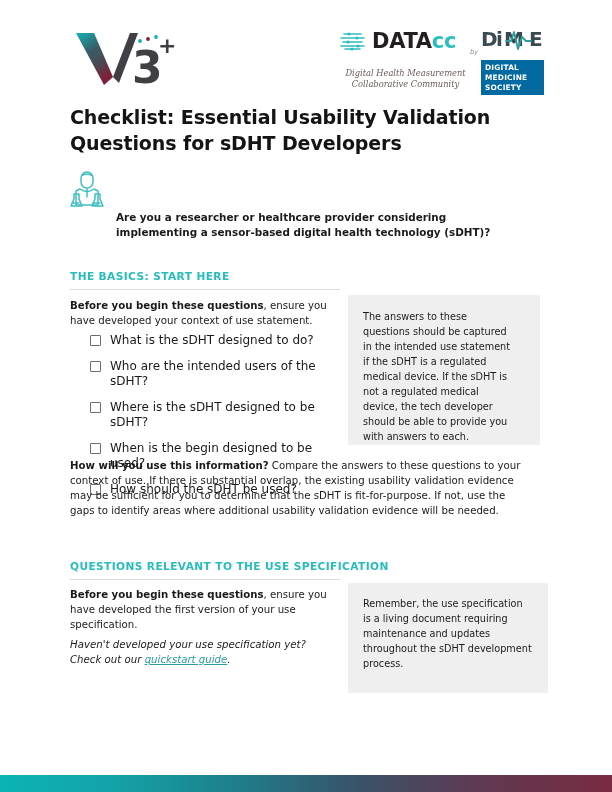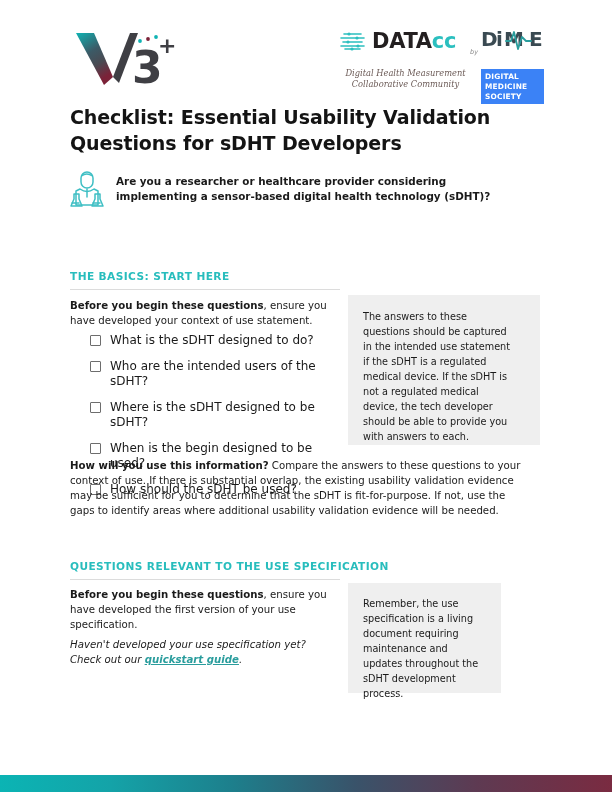--- a/index.html
+++ b/index.html
@@ -23,43 +23,43 @@
   .datacc-word .cc{color:#2bbfbf;font-weight:bold;}
   .datacc-tag{margin-top:16px;text-align:center;font-family:"DejaVu Serif","Liberation Serif",serif;
     font-style:italic;font-size:8.3px;line-height:1.35;color:#6b5a56;width:131px;}
 
   .byword{position:absolute;left:470px;top:48px;font-size:6.5px;color:#8a8a8a;font-style:italic;}
 
   .dime{position:absolute;left:481px;top:27px;width:63px;height:60px;}
   .dime-word{position:relative;height:24px;width:63px;}
   .dime-letters{font-size:20px;font-weight:bold;color:#3a4a52;letter-spacing:-0.5px;line-height:24px;
     font-family:"DejaVu Sans","Liberation Sans",sans-serif;}
-  .dime-box{margin-top:18px;background:#3b82f6;width:63px;height:35px;box-sizing:border-box;
+  .dime-box{margin-top:9px;background:#0369a1;width:63px;height:35px;box-sizing:border-box;
     padding:3px 0 0 4px;}
   .dime-box div{color:#ffffff;font-size:7.4px;font-weight:bold;letter-spacing:0.2px;line-height:10px;}
 
   
   .title{position:absolute;left:70px;top:104px;width:460px;
     font-size:19px;font-weight:bold;line-height:1.38;color:#141414;letter-spacing:-0.1px;}
 
   
   .intro{position:absolute;left:68px;top:167px;width:460px;}
   .intro-row{display:flex;align-items:flex-start;margin-bottom:5px;}
   .intro-icon{width:38px;height:42px;flex:0 0 auto;margin-right:10px;}
   .intro-text{font-size:10.4px;line-height:1.45;padding-top:7px;color:#1a1a1a;}
-  .intro-text.bold{font-weight:bold;}
+  .intro-text.bold{font-weight:bold;margin-top:36px;}
 
   
   .sec-head{position:absolute;font-size:10.6px;font-weight:bold;color:#28bdbd;letter-spacing:0.4px;}
   .sec-rule{position:absolute;height:1px;background:#dcdcdc;}
 
   
   .para{position:absolute;font-size:10.2px;line-height:1.47;color:#1a1a1a;}
   .para b{font-weight:bold;}
-  .link{color:#2a9d9d;text-decoration:underline;font-style:italic;font-weight:bold;}
+  .link{color:#2a9d9d;text-decoration:underline;font-style:italic;}
 
   
   .checklist{position:absolute;left:90px;}
   .check-item{display:flex;align-items:flex-start;margin-bottom:11px;}
   .cbox{width:9px;height:9px;border:1px solid #6d6d6d;background:#fff;flex:0 0 auto;
     margin-right:9px;margin-top:2px;border-radius:1px;}
   .check-label{font-size:12px;line-height:1.25;color:#1a1a1a;}
 
   
   .callout{position:absolute;background:#efefef;box-sizing:border-box;}
@@ -203,19 +203,19 @@
   <div class="sec-rule" style="left:70px;top:579px;width:270px;"></div>
 
   <div class="para" style="left:70px;top:588px;width:270px;">
     <b>Before you begin these questions</b><span>, ensure you have developed the first version of your use specification.</span>
   </div>
 
   <div class="para" style="left:70px;top:638px;width:270px;font-style:italic;">
     <span>Haven't developed your use specification yet? Check out our </span><a class="link" href="#">quickstart guide</a><span>.</span>
   </div>
 
-  <div class="callout" style="left:348px;top:583px;width:153px;height:110px;padding:13px 15px 8px 15px;">
+  <div class="callout" style="left:348px;top:583px;width:200px;height:110px;padding:13px 15px 8px 15px;">
     <p>Remember, the use specification is a living document requiring maintenance and updates throughout the sDHT development process.</p>
   </div>
 
   <div class="footer-bar"></div>
 
 </div>
 
 </body></html>

